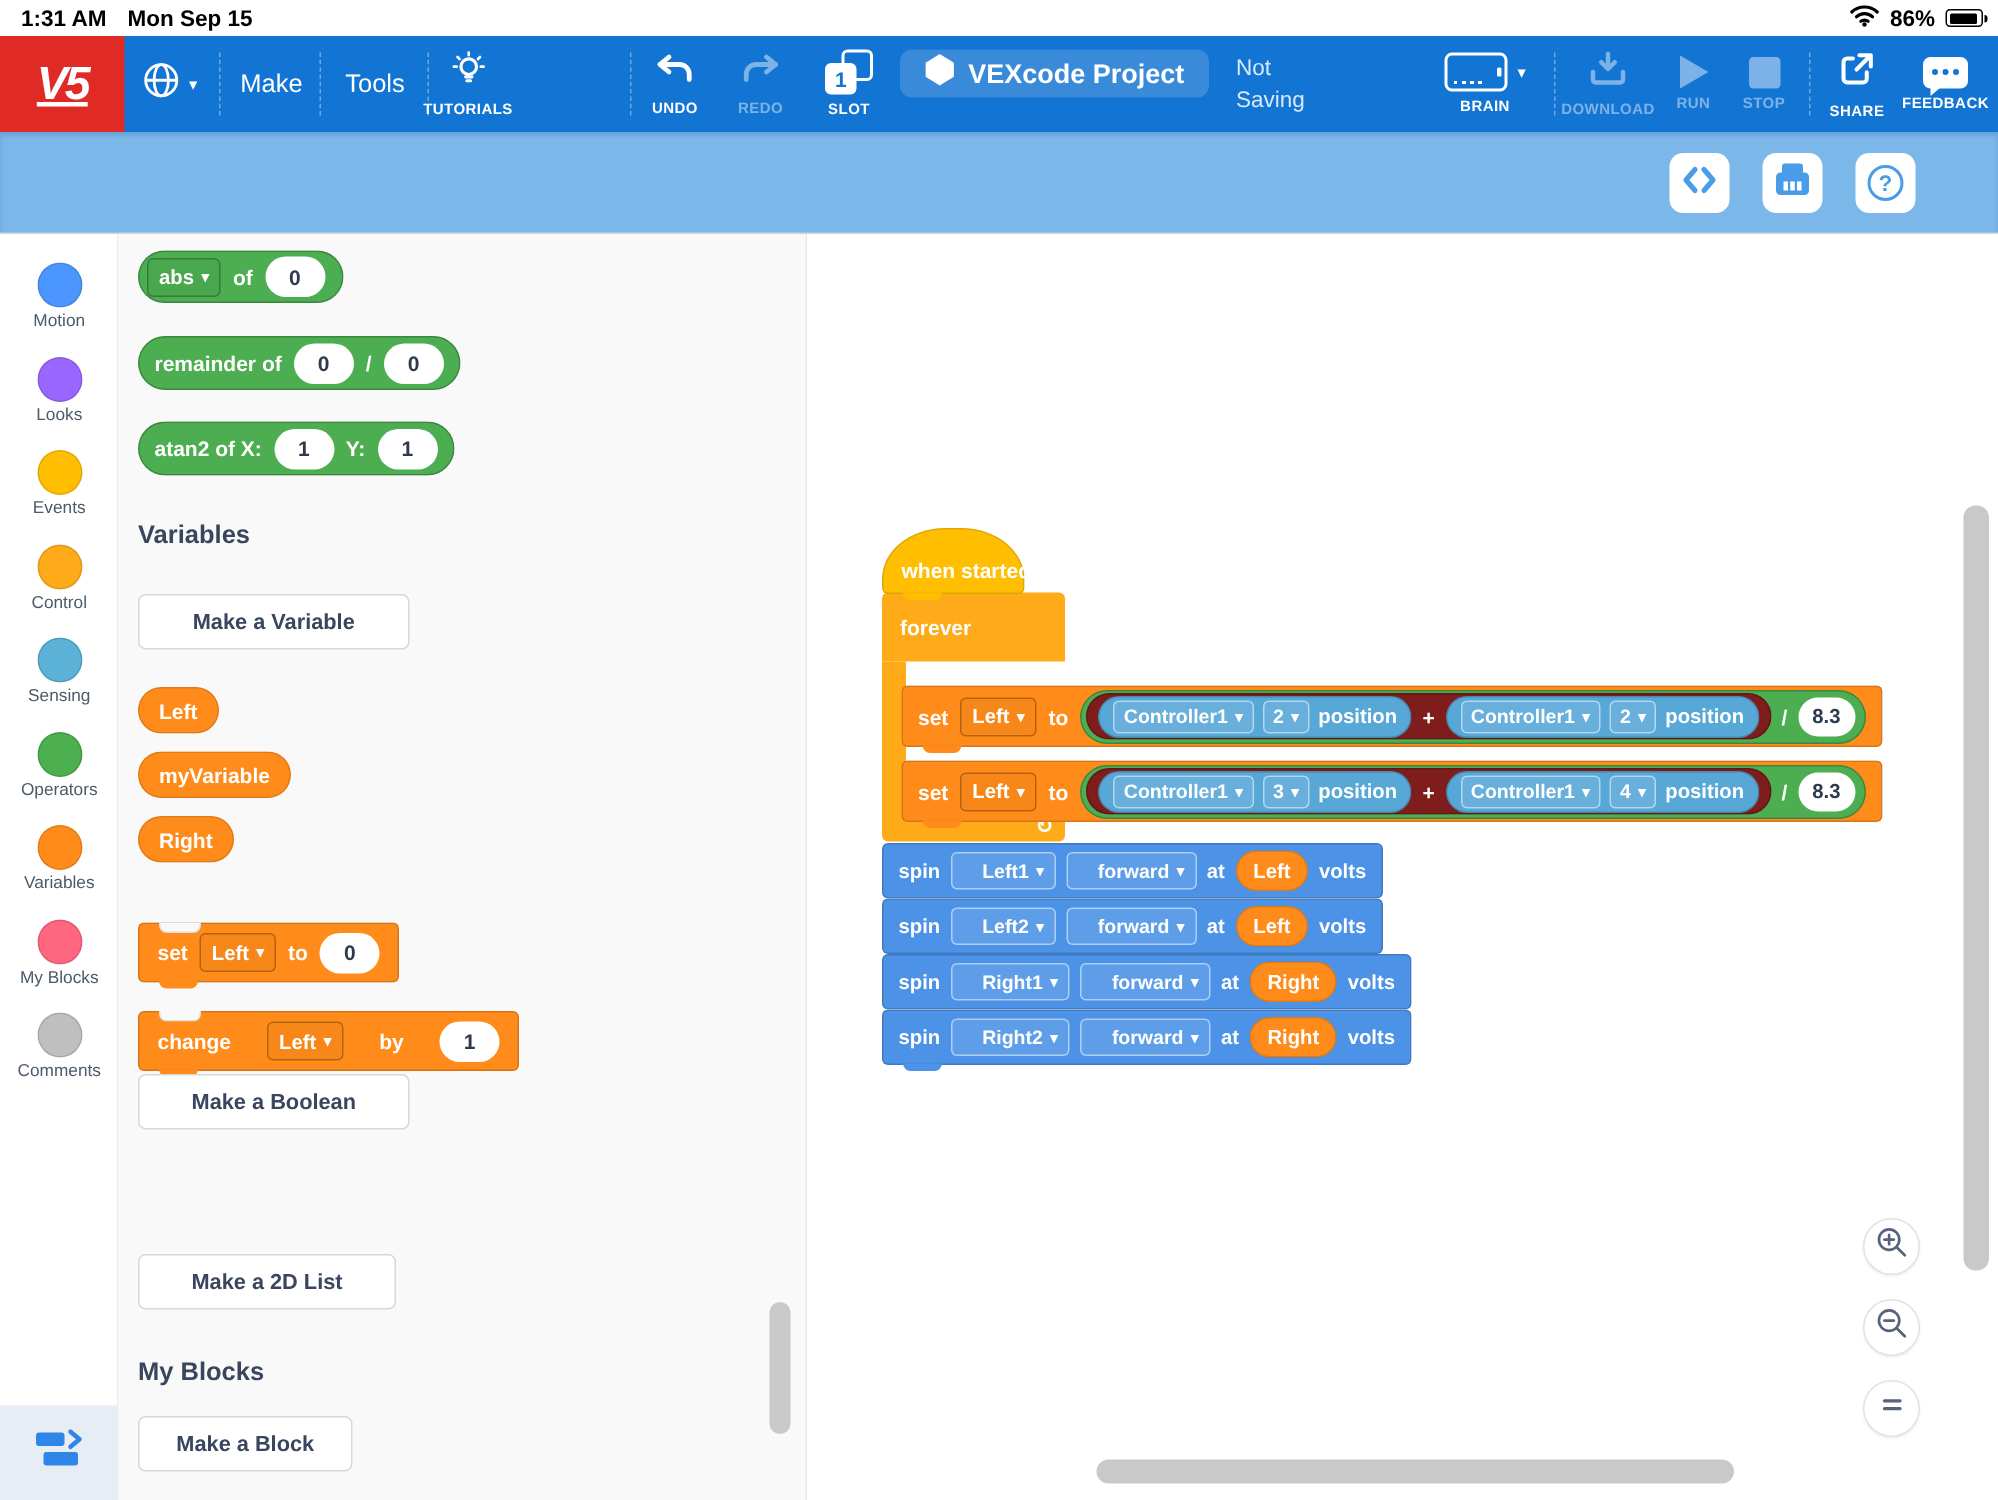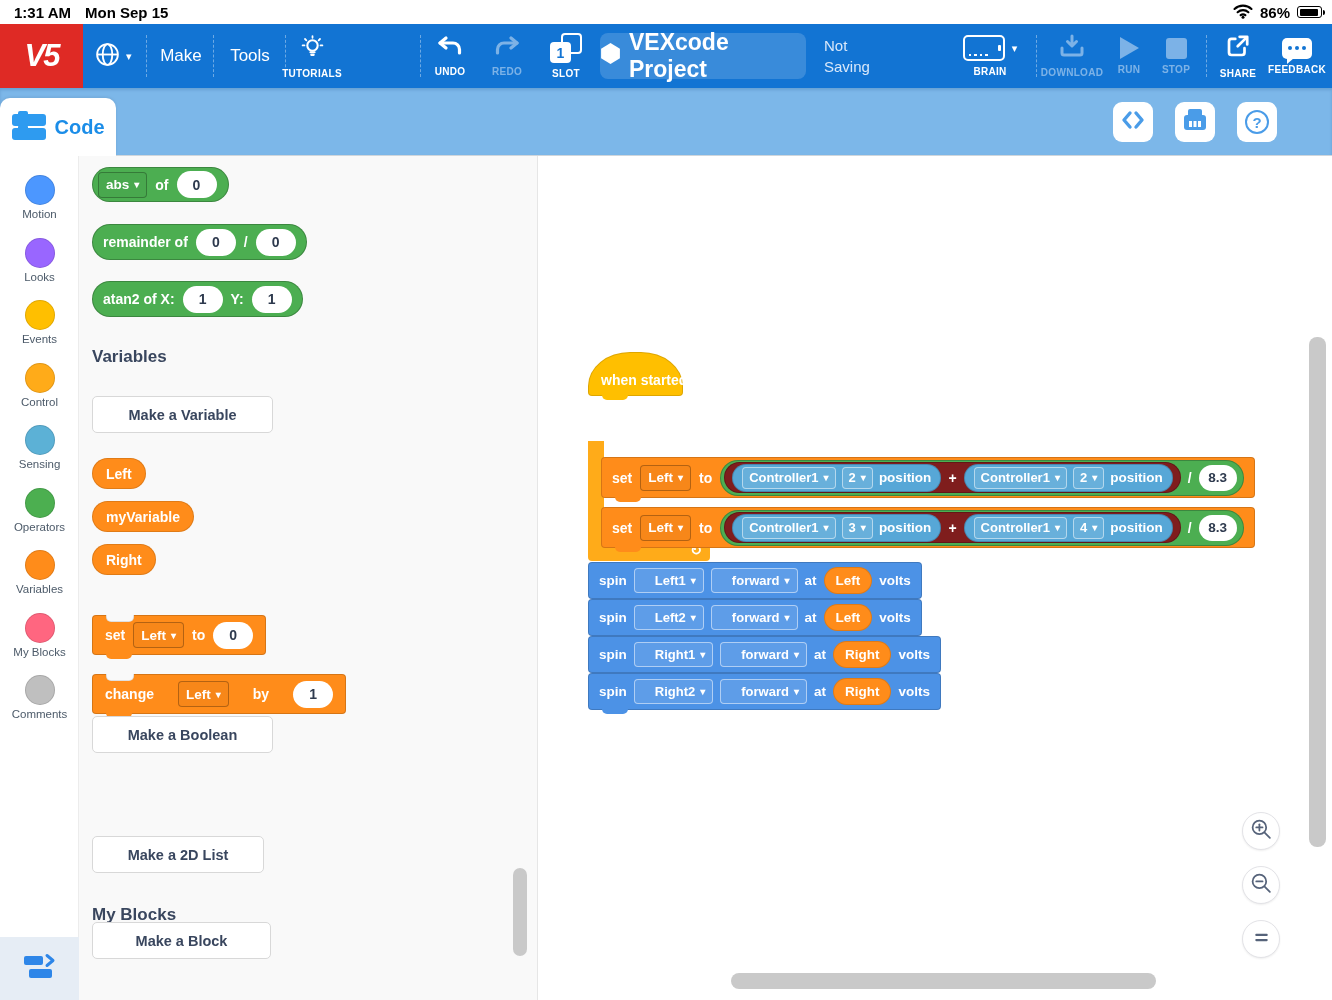--- a/index.html
+++ b/index.html
@@ -13,33 +13,33 @@
   .sb-left { display:flex; gap:14px; }
   .sb-right { display:flex; align-items:center; gap:7px; }
   .bat { width:25px; height:12px; border:1.5px solid #000; border-radius:3px; position:relative; }
   .bat i { position:absolute; left:1.5px; top:1.5px; bottom:1.5px; width:82%; background:#000; border-radius:1px; }
   .bat::after { content:''; position:absolute; right:-4px; top:2.5px; width:2.5px; height:5px; background:#000; border-radius:0 2px 2px 0; }
 
   
   .toolbar { position:absolute; left:0; top:24px; width:100%; height:64px; background:#1274D3; }
   .logo { position:absolute; left:0; top:0; width:83px; height:64px; background:#DF2A25;
     display:flex; align-items:center; justify-content:center; color:#fff; font-size:31px;
-    font-weight:800; font-style:italic; letter-spacing:-2px; }
+    font-weight:800; font-style:italic; letter-spacing:-2px;text-decoration:underline; }
   .tsep { position:absolute; top:11px; height:42px; border-left:1px dashed rgba(255,255,255,0.38); }
   .menu-item { position:absolute; top:0; height:64px; display:flex; align-items:center; justify-content:center;
     color:#fff; font-size:17px; }
   .tb-item { position:absolute; top:0; height:64px; display:flex; flex-direction:column; align-items:center;
     justify-content:center; gap:5px; color:#fff; }
   .tb-label { font-size:10px; font-weight:700; letter-spacing:0.3px; white-space:nowrap; }
   .dim { color:rgba(255,255,255,0.45); }
   .globe-wrap { position:absolute; left:94px; top:0; height:64px; display:flex; align-items:center; gap:5px; color:#fff; }
   .caret { font-size:11px; color:#fff; }
-  .proj-pill { position:absolute; left:600px; top:9px; width:206px; height:46px; border-radius:8px;
+  .proj-pill { position:absolute; left:600px; top:9px; width:206px; height:32px; border-radius:8px;
     background:rgba(255,255,255,0.17); display:flex; align-items:center; justify-content:center; gap:8px;
-    color:#fff; font-size:23px; font-weight:700; }
+    color:#fff; font-size:18px; font-weight:700; }
   .saving { position:absolute; left:824px; top:11px; color:#D9E8FA; font-size:15px; line-height:21px; }
   .slot-ic { position:relative; width:32px; height:30px; }
   .slot-ic .back { position:absolute; right:0; top:0; width:21px; height:21px; border:2.5px solid #fff; border-radius:4px; }
   .slot-ic .front { position:absolute; left:0; bottom:0; width:21px; height:21px; background:#fff; border-radius:4px;
     display:flex; align-items:center; justify-content:center; color:#1274D3; font-size:14px; font-weight:700; }
   .brain-ic { width:42px; height:26px; border:2.5px solid #fff; border-radius:5px; position:relative; }
   .brain-ic::after { content:''; position:absolute; right:2px; top:8px; width:3px; height:6px; background:#fff; border-radius:1px; }
   .brain-ic::before { content:''; position:absolute; left:4px; bottom:3px; width:22px; height:2.5px;
     background:repeating-linear-gradient(90deg,#fff 0 2.5px,transparent 2.5px 5.5px); }
   .stop-sq { width:21px; height:21px; border-radius:3px; background:rgba(255,255,255,0.45); }
@@ -256,27 +256,20 @@
       <span class="bubble">
           <b></b>
           <b></b>
           <b></b>
         </span>
       <span class="tb-label">FEEDBACK</span>
     </div>
   </div>
 
   <div class="tabbar">
-    <div class="code-tab">
-      <span class="blocks-ic">
-          <span></span>
-          <span></span>
-        </span>
-      <span class="txt">Code</span>
-    </div>
     <div class="tb-sq" style="left:1113px">
       <span><svg width="26" height="22" viewBox="0 0 26 22">
             <path d="M10 4 L4 11 L10 18" stroke="#4A9CE8" stroke-width="3.4" fill="none" stroke-linecap="round" stroke-linejoin="round"></path>
             <path d="M16 4 L22 11 L16 18" stroke="#4A9CE8" stroke-width="3.4" fill="none" stroke-linecap="round" stroke-linejoin="round"></path>
           </svg></span>
     </div>
     <div class="tb-sq" style="left:1175px">
       <span><svg width="30" height="26" viewBox="0 0 30 26">
             <rect x="8" y="2" width="14" height="9" rx="2" fill="#4A9CE8"></rect>
             <rect x="4" y="8" width="22" height="15" rx="3" fill="#4A9CE8"></rect>
@@ -379,31 +372,34 @@
         <span>change</span>
         <span class="dd dd-orange">Left</span>
         <span>by</span>
         <span class="ov">1</span>
       </div>
 
       <div class="mk-btn" style="left:13px;top:560px;width:181px">Make a Boolean</div>
       <div class="mk-btn" style="left:13px;top:680px;width:172px">Make a 2D List</div>
 
       <div class="sec-hdr" style="left:13px;top:749px">My Blocks</div>
-      <div class="mk-btn" style="left:13px;top:766px;width:179px">Make a Block</div>
+      <div class="mk-btn" style="left:13px;top:788px;width:143px">Make a Block</div>
 
       <div class="sb-thumb" style="left:434px;top:712px;width:14px;height:88px"></div>
     </div>
 
     <div class="canvas">
 
       <div class="blk bump" style="--bk:#FFBF00;left:50px;top:196px;width:95px;height:44px;background:#FFBF00;border:1px solid rgba(0,0,0,0.13);border-radius:42px 42px 4px 4px / 34px 34px 4px 4px;align-items:flex-end;padding:0 0 7px 12px;z-index:3">
         <span>when started</span>
       </div>
 
+      <div class="fv" style="left:50px;top:239px;width:122px;height:46px;border-radius:4px 4px 0 0;z-index:1;display:flex;align-items:center;padding-left:12px;color:#fff;font-weight:700;font-size:14px">
+        <span>forever</span>
+      </div>
       <div class="fv" style="left:50px;top:285px;width:16px;height:97px;z-index:1"></div>
       <div class="fv" style="left:50px;top:382px;width:122px;height:23px;border-radius:0 0 4px 4px;z-index:1;display:flex;align-items:center;justify-content:flex-end;padding-right:8px;color:#fff;font-weight:700;font-size:14px">
         <span>↻</span>
       </div>
 
       <div class="blk stack orange bump" style="--bk:#FF8C1A;left:63px;top:286px;height:41px;gap:8px;padding:0 10px;z-index:2">
         <span>set</span>
         <span class="dd dd-orange">Left</span>
         <span>to</span>
         <span class="expr-outer">

